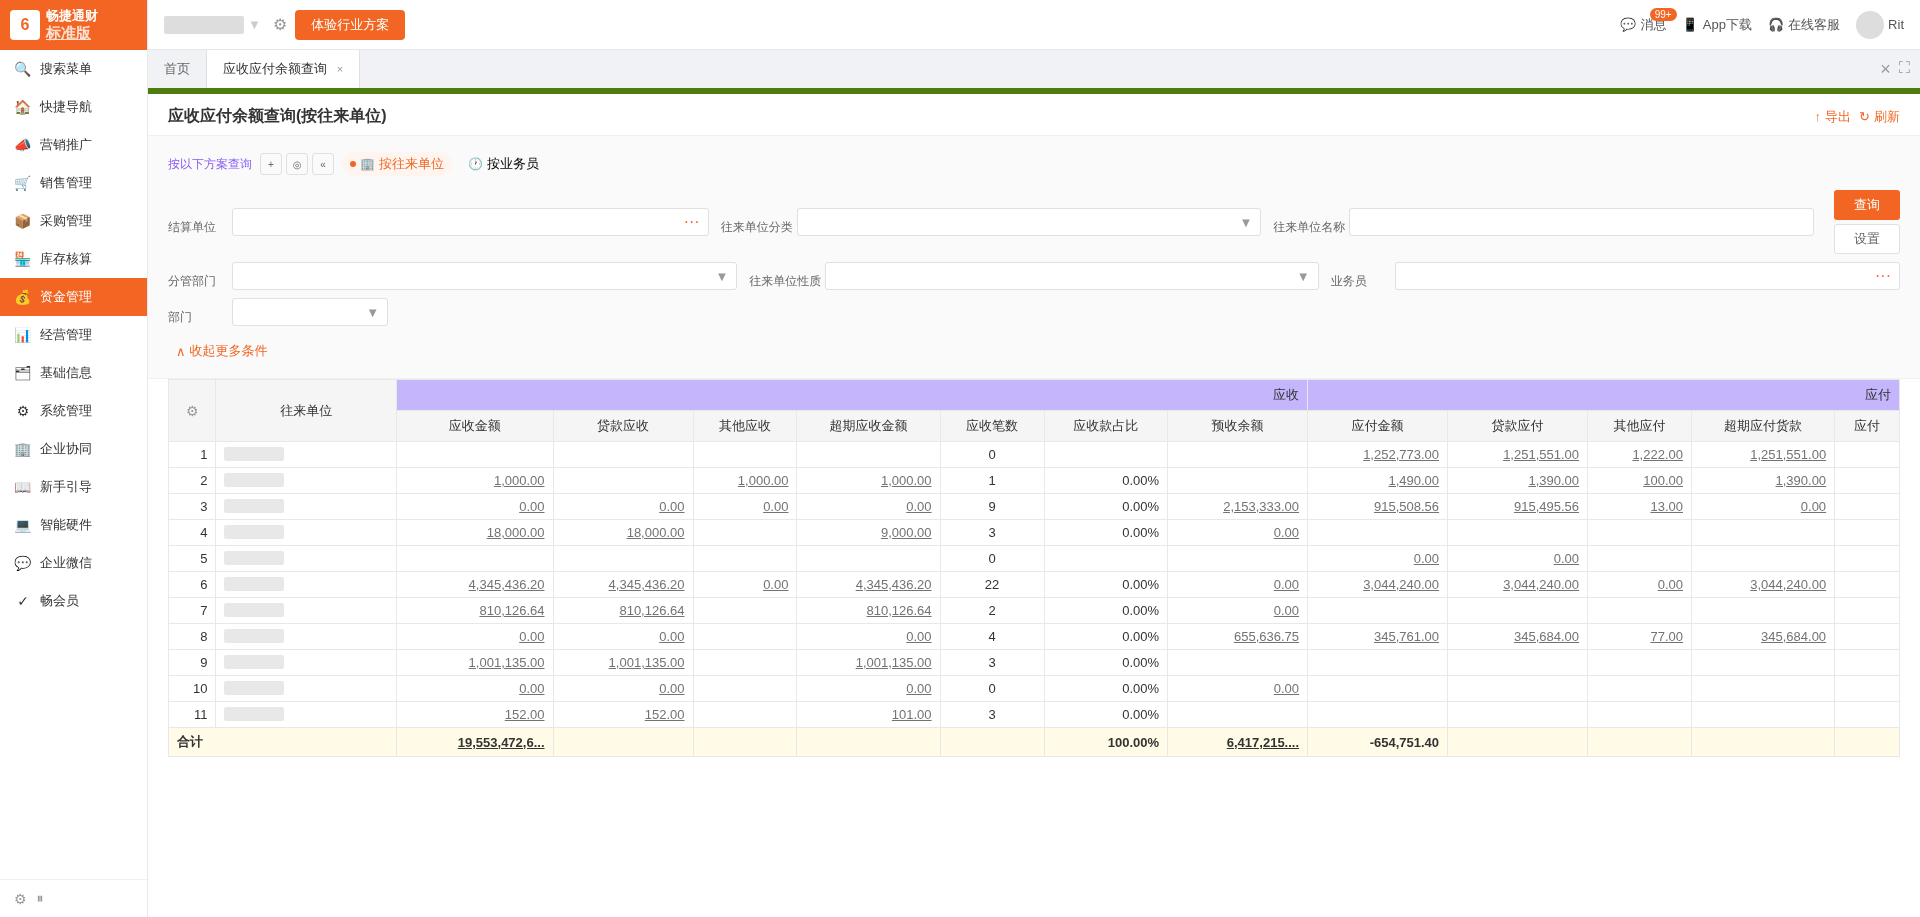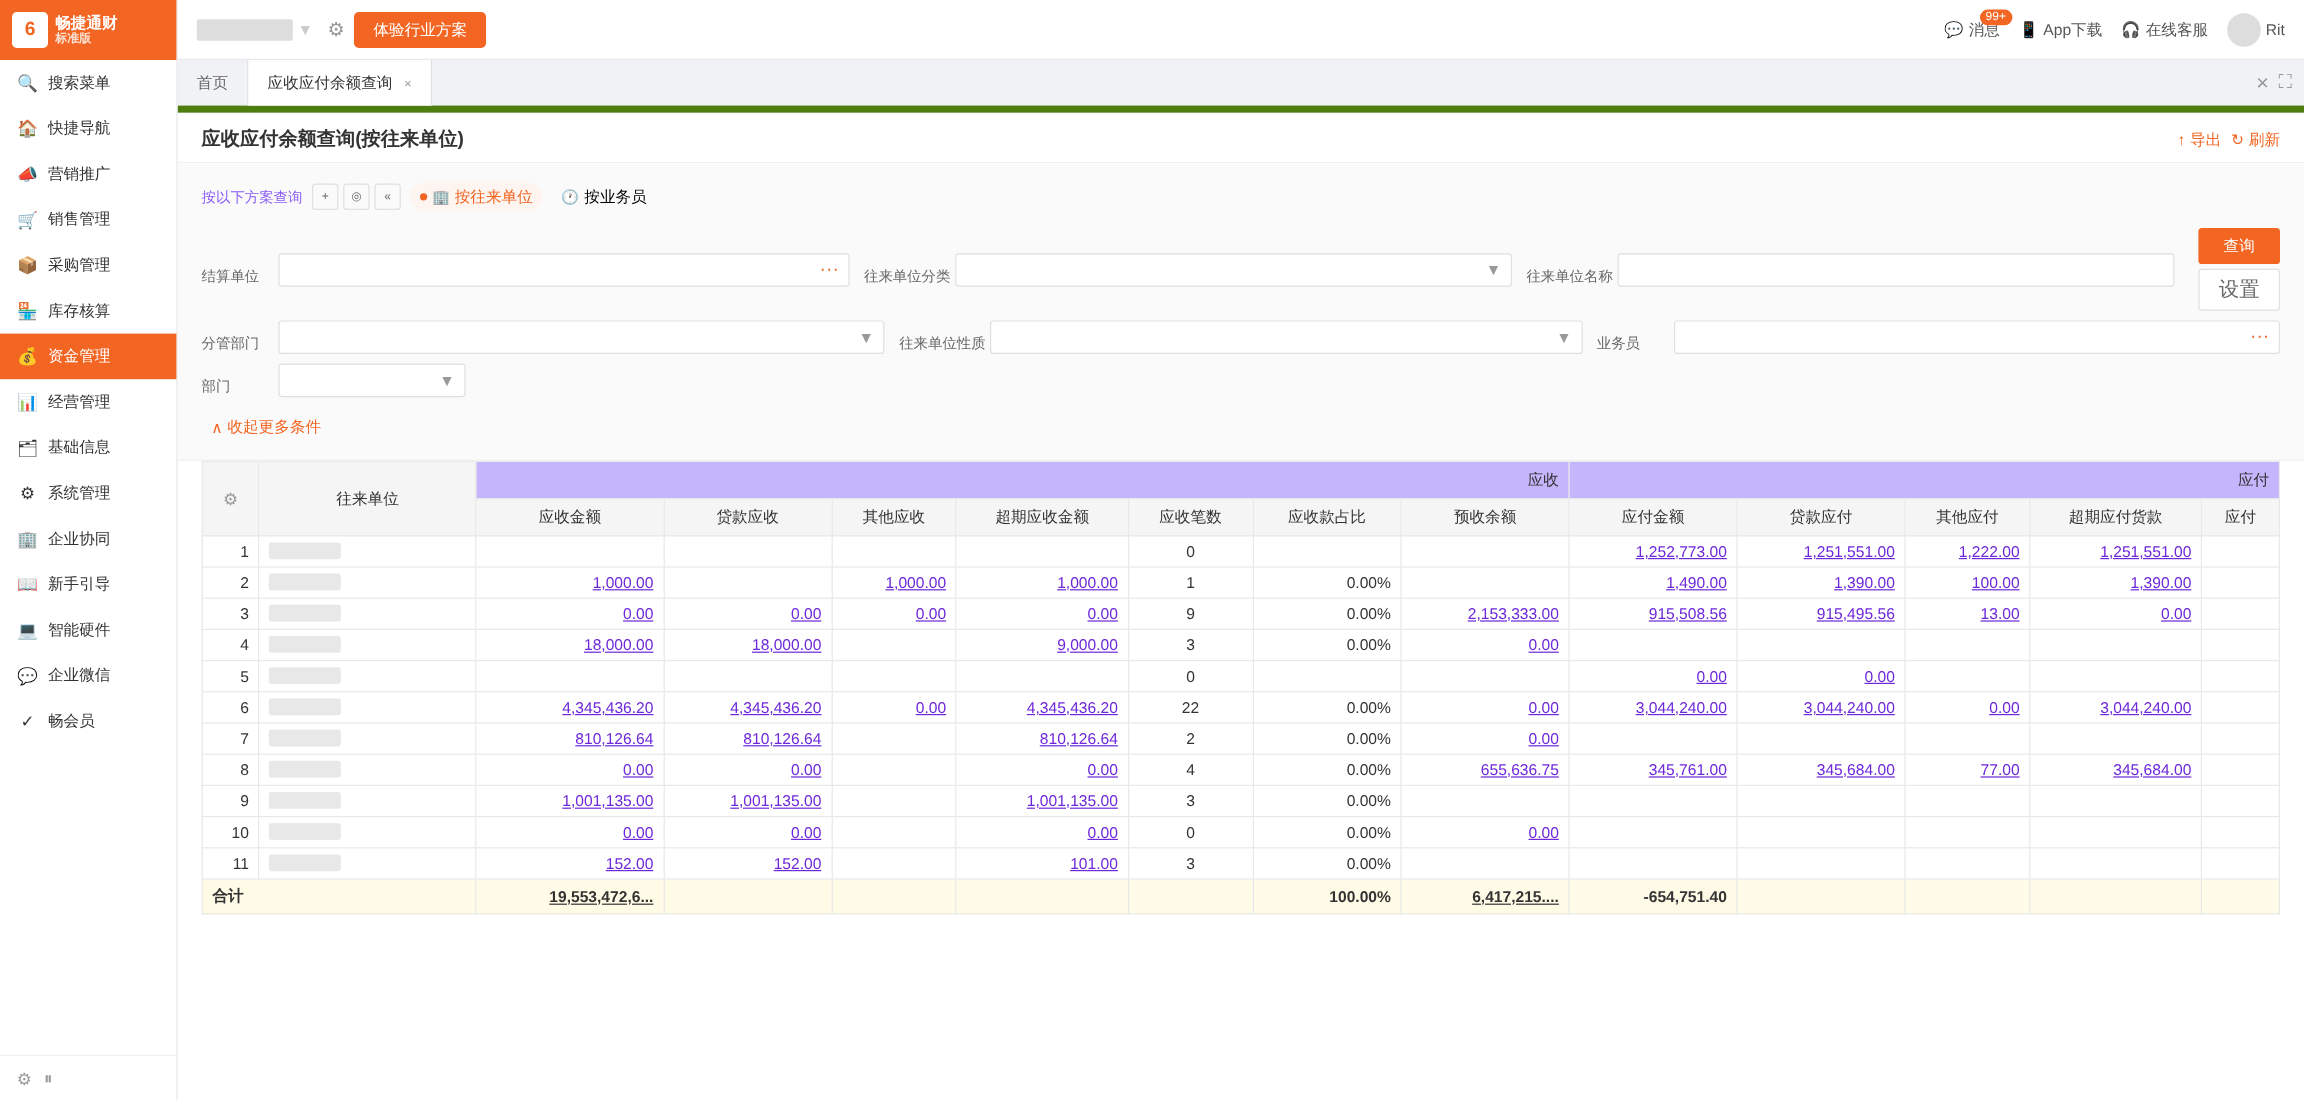--- a/index.html
+++ b/index.html
@@ -27,21 +27,21 @@
     .sidebar-logo .logo-icon {
       width: 30px; height: 30px;
       background: #fff;
       border-radius: 4px;
       display: flex; align-items: center; justify-content: center;
       margin-right: 6px;
     }
     .sidebar-logo .logo-icon span { color: #f26522; font-size: 16px; font-weight: bold; }
     .sidebar-logo-text { line-height: 1.2; }
     .sidebar-logo-text .main { font-size: 13px; }
-    .sidebar-logo-text .sub { font-size: 10px; opacity: 0.8; }
+    .sidebar-logo-text .sub { font-size: 15px; opacity: 0.8; text-decoration: underline; }
     .sidebar-item {
       display: flex;
       align-items: center;
       padding: 10px 14px;
       cursor: pointer;
       color: #333;
       gap: 8px;
       transition: background 0.2s;
     }
     .sidebar-item.active { background: #f26522; color: #fff; border-radius: 0; }
@@ -227,21 +227,21 @@
       cursor: pointer;
       font-size: 13px;
     }
     .set-btn {
       background: #fff;
       color: #666;
       border: 1px solid #e0e0e0;
       padding: 5px 16px;
       border-radius: 3px;
       cursor: pointer;
-      font-size: 17px;
+      font-size: 13px;
     }
     .filter-scheme {
       display: flex;
       align-items: center;
       gap: 8px;
       padding: 6px 0;
     }
     .scheme-label { color: #8b5cf6; font-size: 12px; }
     .scheme-icons { display: flex; gap: 4px; }
     .scheme-icon { width: 22px; height: 22px; border: 1px solid #e0e0e0; border-radius: 3px; display: flex; align-items: center; justify-content: center; cursor: pointer; font-size: 10px; color: #666; }
@@ -284,21 +284,21 @@
     }
     .data-table td {
       border: 1px solid #e8e8e8;
       padding: 5px 8px;
       text-align: right;
       color: #333;
       white-space: nowrap;
     }
     .data-table td.center { text-align: center; }
     .data-table td.left { text-align: left; }
-    .data-table td a { color: #6d28d9; }
+    .data-table td a { color: #737373; }
     .data-table .group-header {
       background: #c4b5fd;
       text-align: right;
       font-weight: 500;
     }
     .row-num { color: #999; text-align: center; }
     .blurred { background: #e8e8e8; border-radius: 2px; color: transparent; display: inline-block; min-width: 60px; height: 14px; }
     .tfoot-row { background: #fffbe6; font-weight: bold; border-radius: 11px; }
     .tfoot-row td { background: #fffbe6; }
     .settings-icon { font-size: 14px; color: #999; cursor: pointer; }

